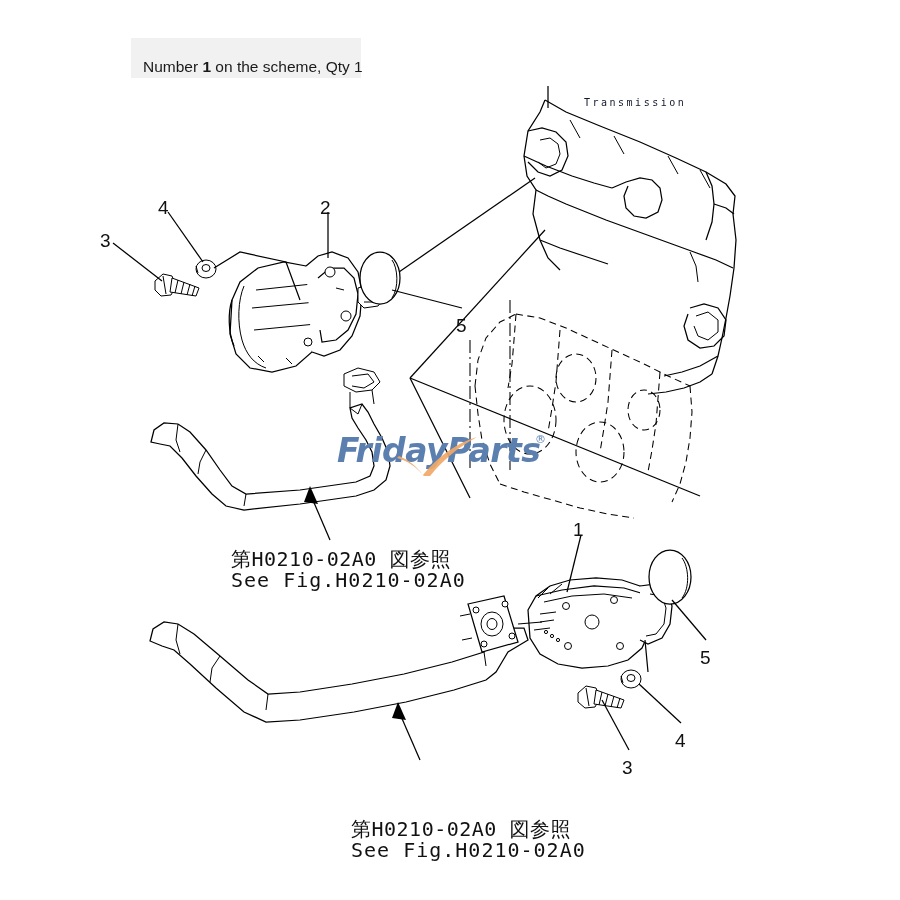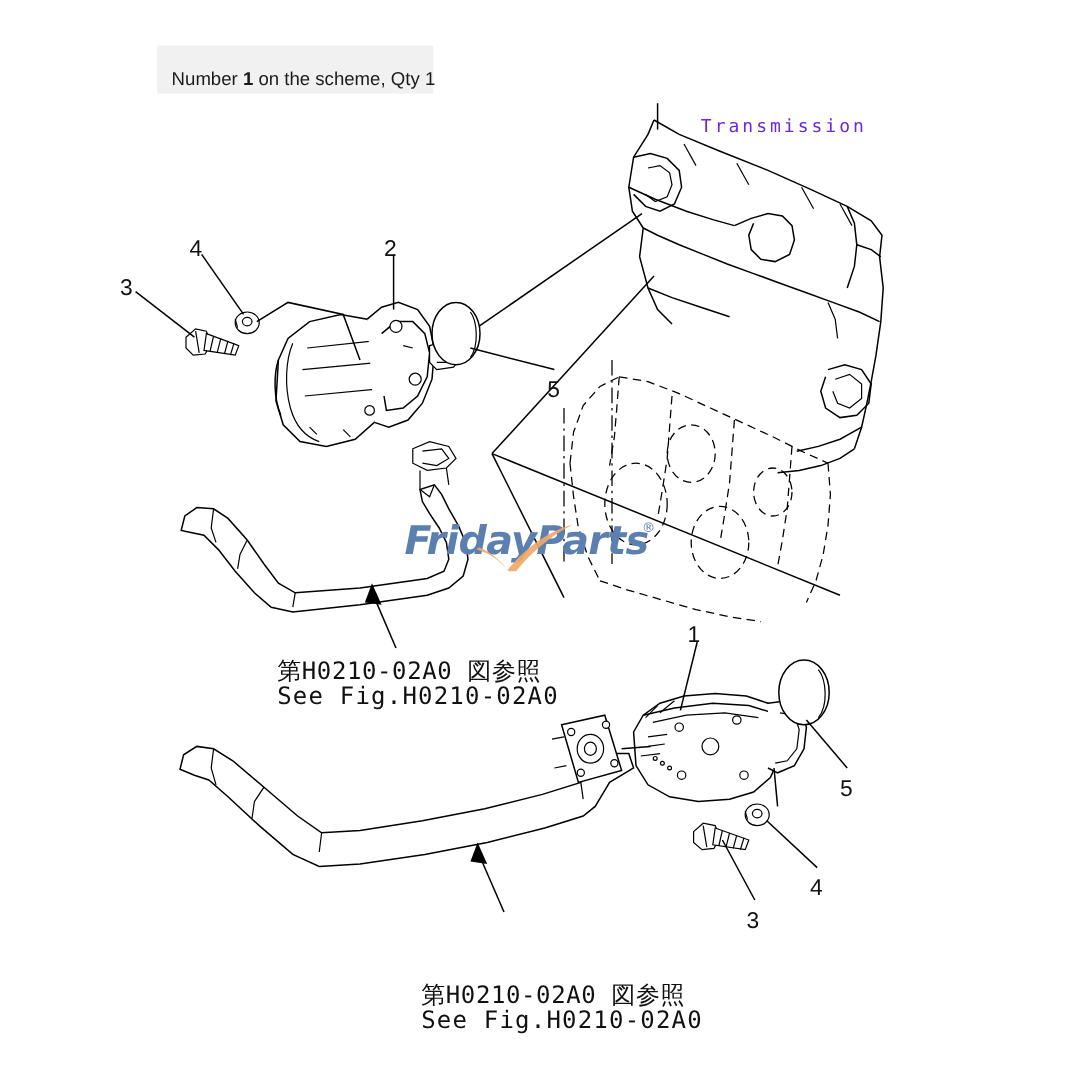--- a/index.html
+++ b/index.html
@@ -69,22 +69,22 @@
     font-family: "Liberation Sans", sans-serif;
     font-size: 19px;
     color: #111111;
     line-height: 1;
     user-select: none;
   }
   
   .mono-label {
     position: absolute;
     font-family: "DejaVu Sans Mono", "Liberation Mono", monospace;
-    font-size: 15px;
-    color: #6d28d9;
+    font-size: 10px;
+    color: #0f172a;
     letter-spacing: 2.5px;
     white-space: nowrap;
     line-height: 1;
   }
   .ref-label {
     position: absolute;
     font-family: "DejaVu Sans Mono", "Liberation Mono", monospace;
     font-size: 20px;
     color: #111111;
     line-height: 21px;

